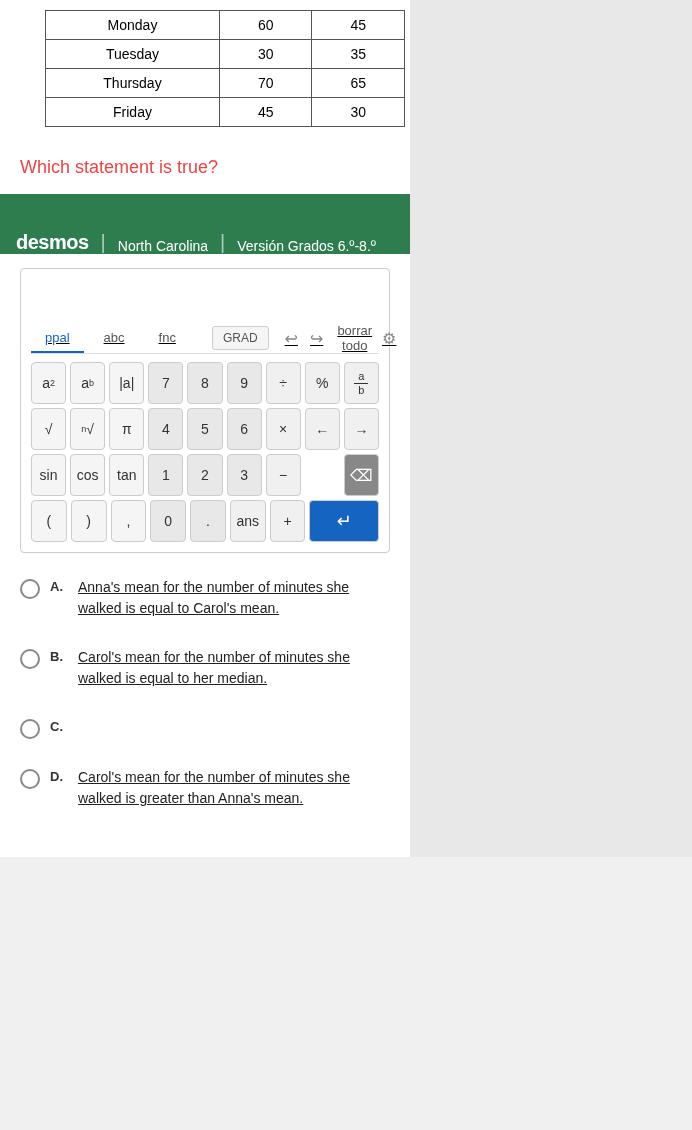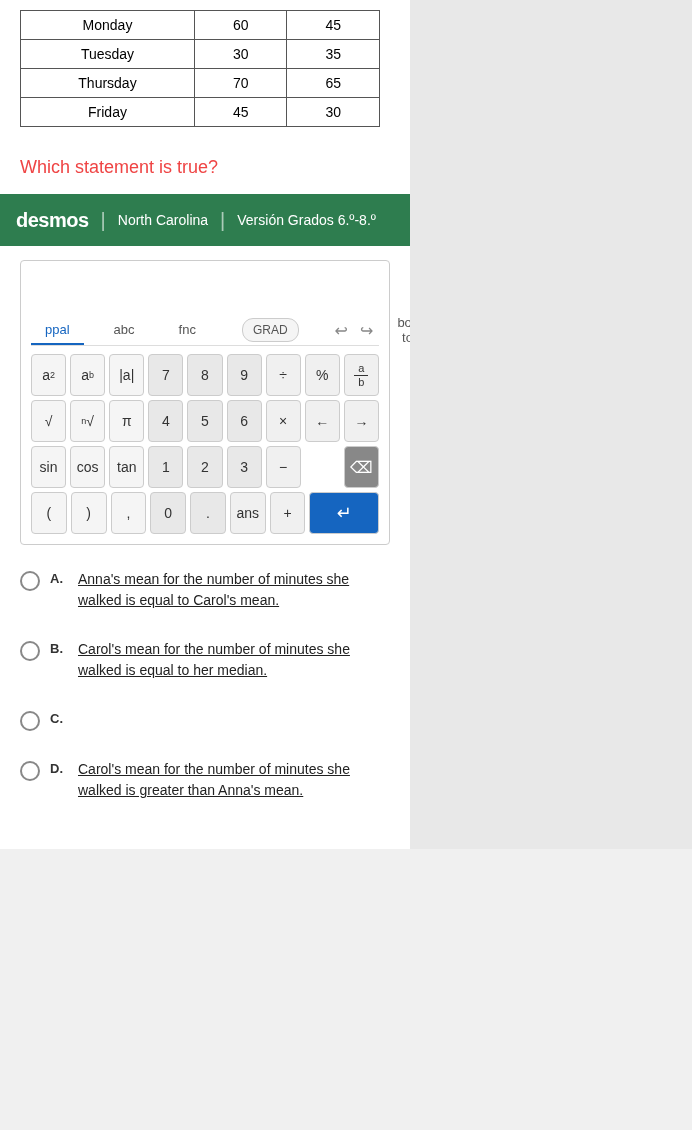--- a/index.html
+++ b/index.html
@@ -24,20 +24,21 @@
     }
 
     .right-panel {
       flex: 1;
       background: #e8e8e8;
     }
 
     
     .table-section {
       padding: 10px 20px 20px 20px;
+      margin-left: 25px;
     }
 
     table {
       border-collapse: collapse;
       width: 360px;
     }
 
     table td {
       border: 1px solid #555;
       padding: 6px 16px;
@@ -58,23 +59,23 @@
     .question-text {
       font-size: 18px;
       font-weight: normal;
       color: #ef4444;
     }
 
     
     .desmos-bar {
       background: #2e7d4f;
       display: flex;
-      align-items: center;
+      align-items: flex-end;
       padding: 0 16px;
-      height: 52px;
+      height: 60px;
       gap: 12px;
     }
 
     .desmos-logo {
       font-size: 20px;
       font-weight: bold;
       color: #fff;
       letter-spacing: -0.5px;
     }
 
@@ -110,45 +111,46 @@
     .calc-display {
       height: 36px;
       margin-bottom: 8px;
       background: #fff;
     }
 
     
     .calc-tabs {
       display: flex;
       align-items: center;
-      gap: 16px;
+      gap: 6px;
       margin-bottom: 8px;
       border-bottom: 1px solid #ddd;
       padding-bottom: 0;
+      text-decoration: underline;
     }
 
     .calc-tab {
       padding: 6px 14px;
       font-size: 13px;
       cursor: pointer;
       color: #555;
       border-bottom: 2px solid transparent;
       margin-bottom: -1px;
     }
 
     .calc-tab.active {
       color: #1565c0;
       border-bottom: 2px solid #1565c0;
     }
 
     .calc-mode-btn {
       margin-left: 8px;
       background: #f5f5f5;
       border: 1px solid #ccc;
-      border-radius: 11px;
+      border-radius: 3px;
       padding: 4px 10px;
       font-size: 12px;
       color: #555;
       cursor: pointer;
     }
 
     .calc-tab-spacer { flex: 1; }
 
     .calc-undo-redo {
       display: flex;

